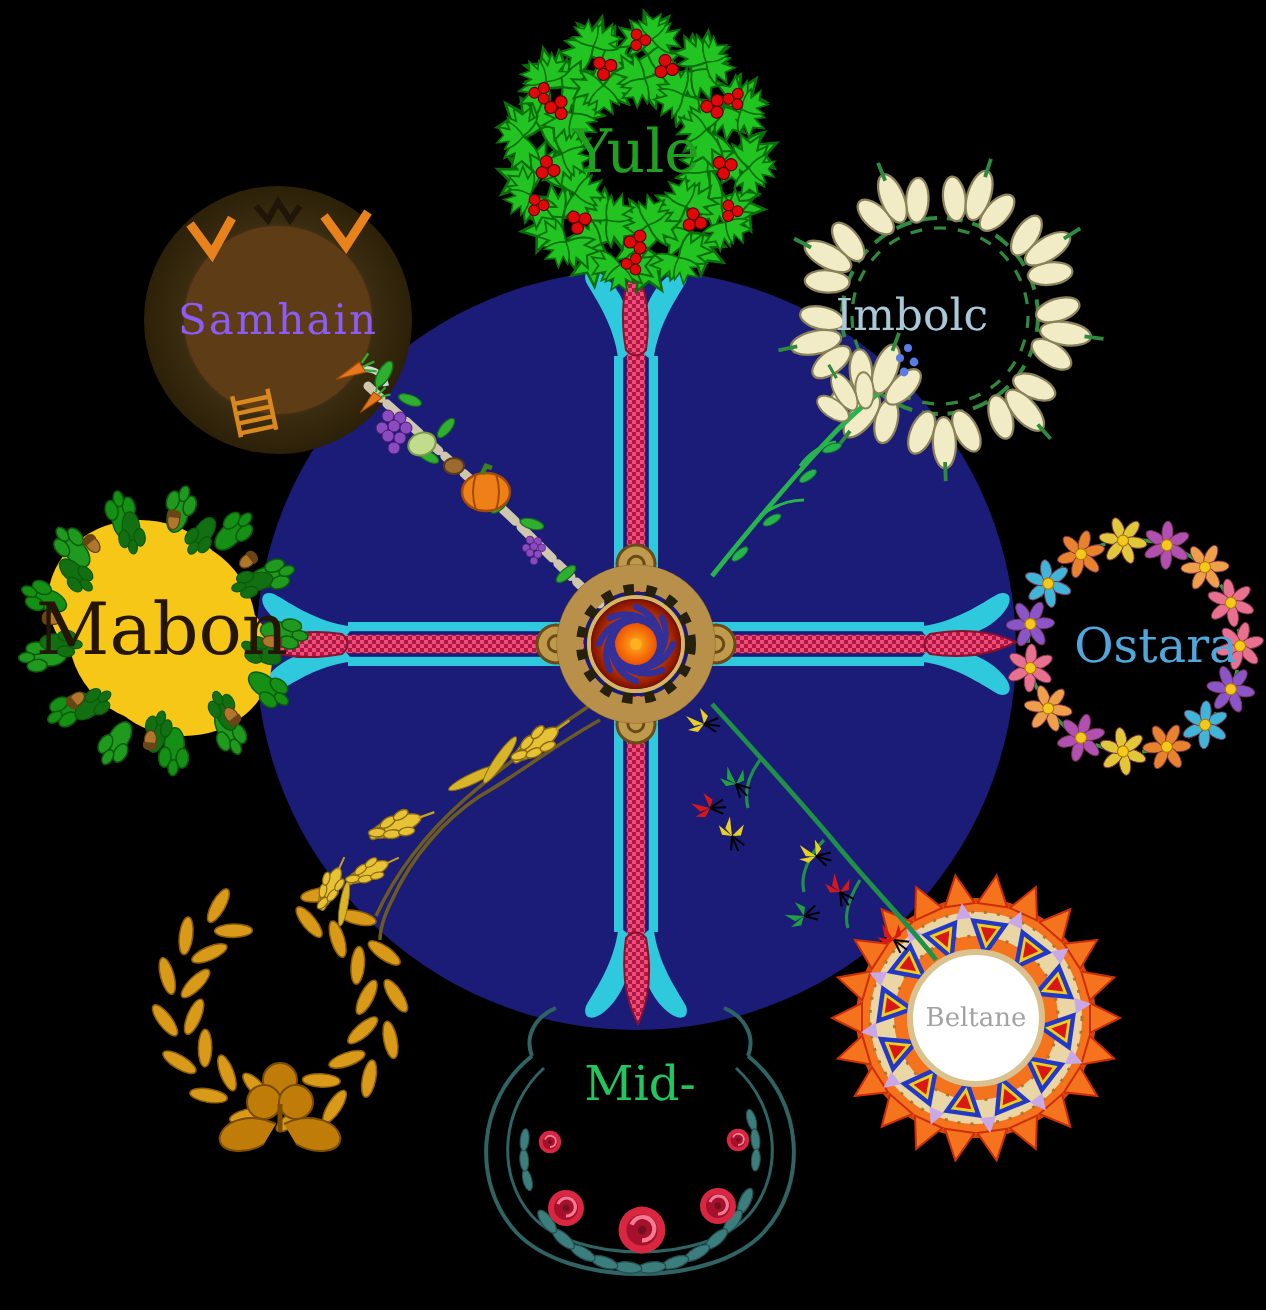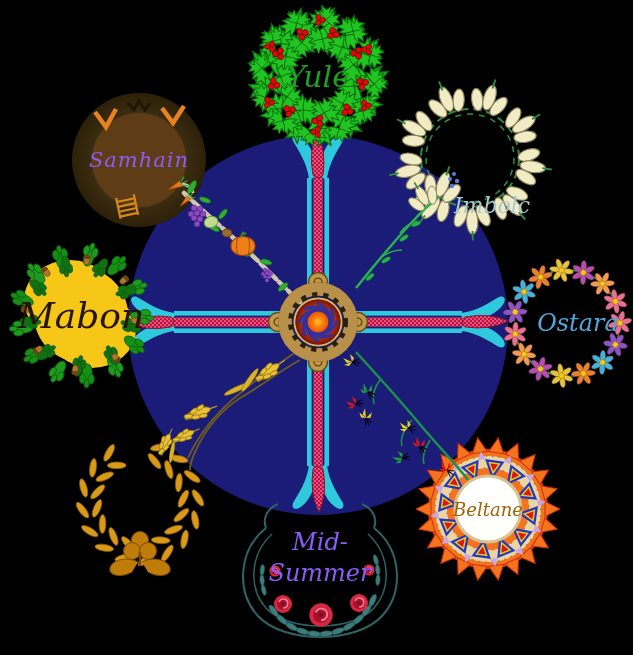--- a/index.html
+++ b/index.html
@@ -1,26 +1,26 @@
 <!DOCTYPE html>
 <html><head>
 <meta charset="utf-8">
 <style>
   html,body{margin:0;padding:0;background:#000;}
   .stage{position:relative;width:633px;height:655px;background:#000;overflow:hidden;
-         font-family:"DejaVu Serif","Liberation Serif",serif;font-style:italic;}
+         font-family:"DejaVu Serif","Liberation Serif",serif;}
   .stage svg.base{position:absolute;left:0;top:0;}
   .hotspot{position:absolute;border-radius:50%;display:flex;align-items:center;
            justify-content:center;cursor:pointer;z-index:5;}
   .hotspot span{white-space:nowrap;}
   .l-yule{color:#1fa11f;font-size:30px;}
   .l-imbolc{color:#a9c8d8;font-size:22px;}
   .l-ostara{color:#4fa8dc;font-size:24px;}
-  .l-beltane{color:#a16207;font-size:18px;}
-  .l-mid{color:#8b5cf6;font-size:24px;line-height:31px;text-align:center;}
+  .l-beltane{color:#a3a3a3;font-size:13px;}
+  .l-mid{color:#22c55e;font-size:24px;line-height:31px;text-align:center;}
   .l-lammas{color:#e8872b;font-size:25px;font-family:"DejaVu Sans","Liberation Sans",sans-serif;
             transform:translateY(-10px);}
   .l-mabon{color:#241505;font-size:36px;}
   .l-samhain{color:#8b5cf6;font-size:21px;letter-spacing:1px;}
   #hs-midsummer{flex-direction:column;justify-content:flex-start;padding-top:16px;box-sizing:border-box;}
 </style>
 </head>
 <body>
 
 <div class="stage">
@@ -540,35 +540,34 @@
       <path d="M0,-18.5 Q11,-14 12.5,-1.5 Q12,6 7,10" transform="rotate(315)"></path>
     </g>
     <circle r="3" fill="#ffb020"></circle>
   </g>
 </svg>
 
 <div class="hotspot" id="hs-yule" style="left:252px;top:10px;width:132px;height:132px;">
   <span class="l-yule">Yule</span>
 </div>
 
-<div class="hotspot" id="hs-imbolc" style="left:432px;top:98px;width:120px;height:120px;align-items:flex-end;">
+<div class="hotspot" id="hs-imbolc" style="left:396px;top:98px;width:120px;height:120px;">
   <span class="l-imbolc">Imbolc</span>
 </div>
 
 <div class="hotspot" id="hs-ostara" style="left:516px;top:261px;width:124px;height:124px;text-align:center;">
   <span class="l-ostara">Ostara</span>
 </div>
 
 <div class="hotspot" id="hs-beltane" style="left:418px;top:439px;width:140px;height:140px;">
   <span class="l-beltane">Beltane</span>
 </div>
 
 <div class="hotspot" id="hs-midsummer" style="left:255px;top:511px;width:130px;height:130px;">
   <span class="l-mid">Mid-</span>
-  <span class="l-mid">Summer</span>
 </div>
 
 
 <div class="hotspot" id="hs-mabon" style="left:16px;top:250px;width:130px;height:130px;">
   <span class="l-mabon">Mabon</span>
 </div>
 
 <div class="hotspot" id="hs-samhain" style="left:69px;top:90px;width:140px;height:140px;">
   <span class="l-samhain">Samhain</span>
 </div>

